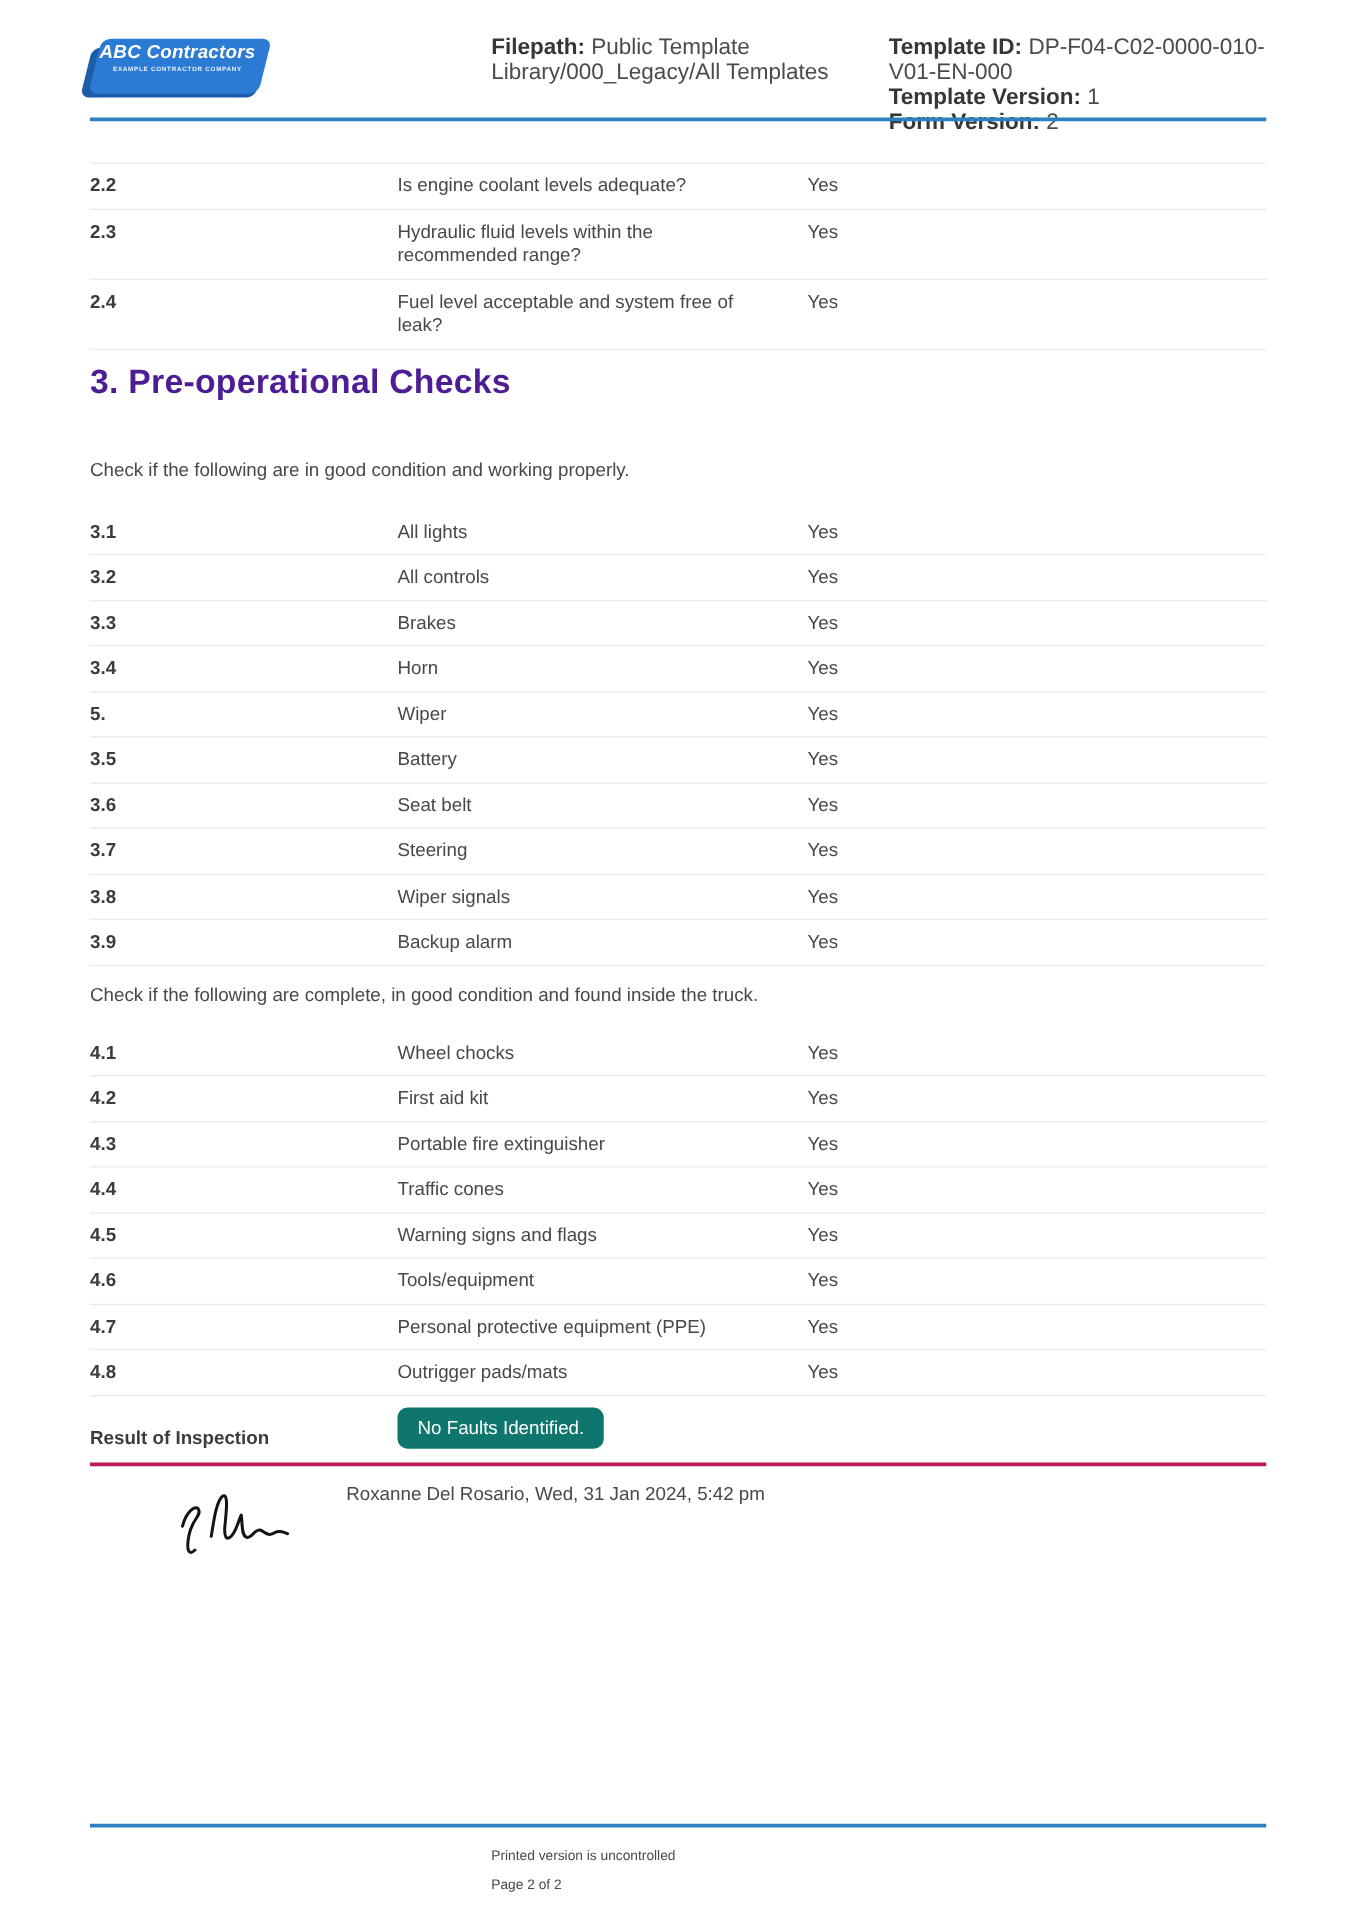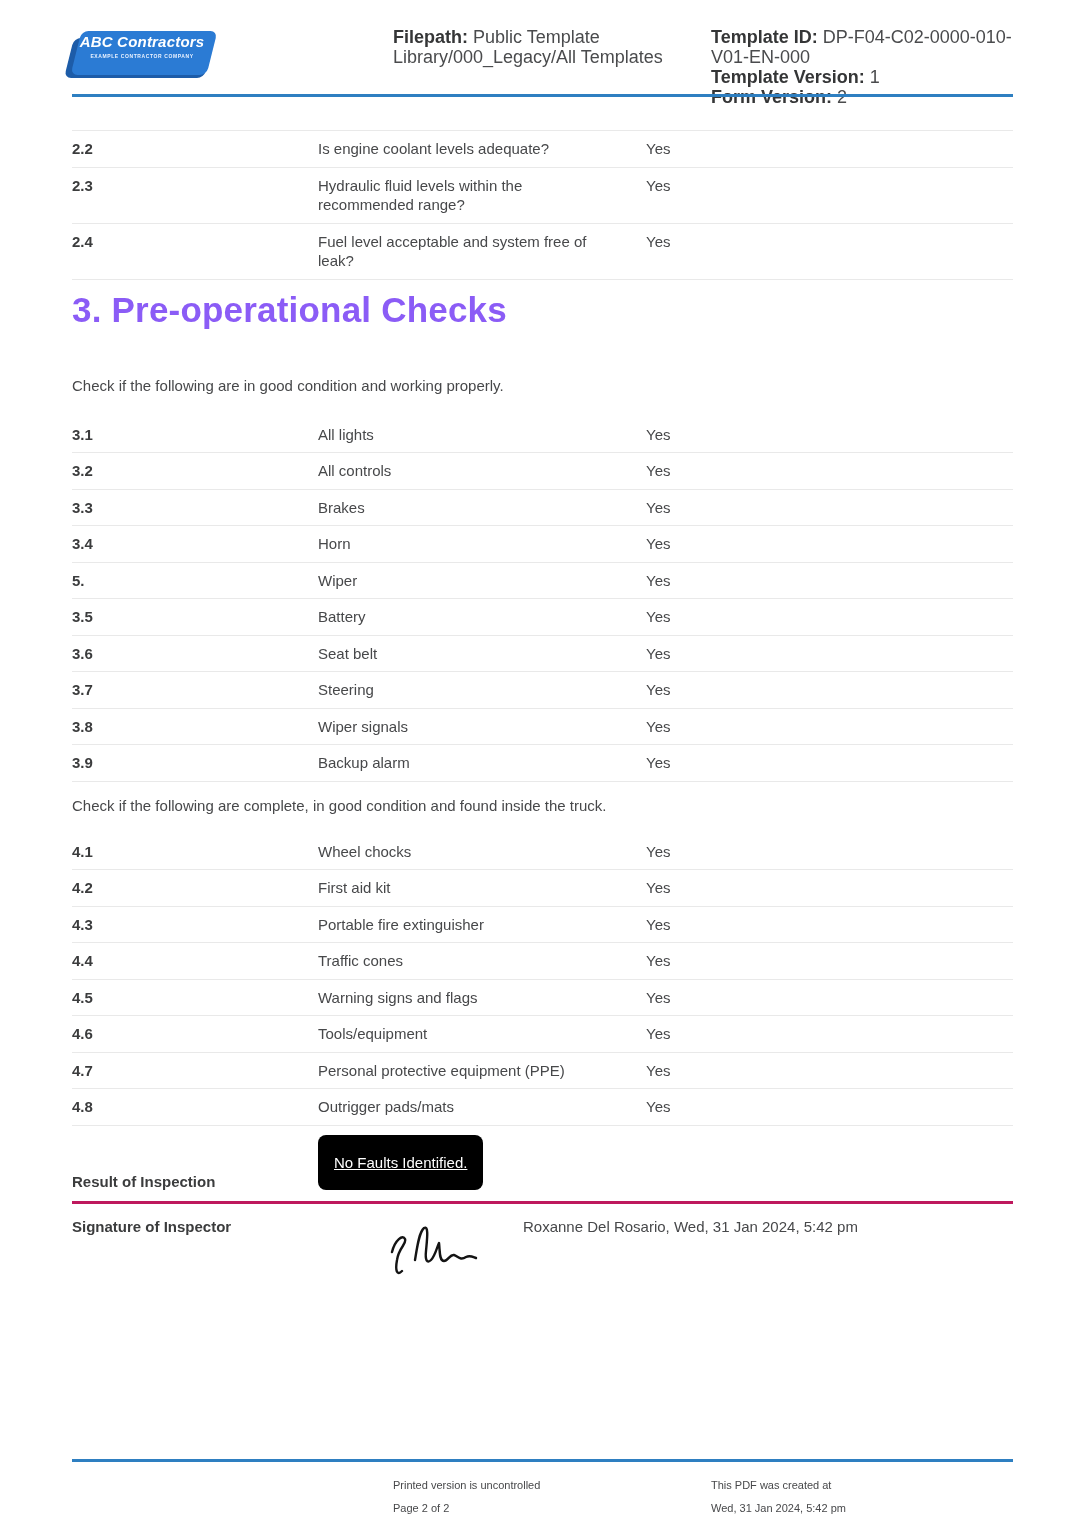--- a/index.html
+++ b/index.html
@@ -54,39 +54,39 @@
   .crow {
     display: flex; align-items: flex-start;
     padding: 8px 0; border-bottom: 1px solid #e9e9e9;
     font-size: 15px; line-height: 19.5px;
   }
   .c-num  { width: 246px; font-weight: bold; color: #3b3c3d; }
   .c-item { width: 328px; padding-right: 34px; color: #47484a; }
   .c-ans  { flex: 1; color: #47484a; }
 
   .section-title {
-    font-size: 35px; font-weight: bold; color: #8b5cf6; letter-spacing: .2px;
+    font-size: 27px; font-weight: bold; color: #4c1d95; letter-spacing: .2px;
   }
   .st-3 { margin-top: 10px; }
   .st-4 { margin-top: 9px; }
   .section-desc { font-size: 15px; line-height: 19px; color: #47484a; }
   .sd-3 { margin-top: 46px; }
   .sd-4 { margin-top: 14px; }
   .t-3 { margin-top: 22px; }
   .t-4 { margin-top: 19px; }
 
   
   .result-row {
     display: flex; align-items: flex-end;
     padding: 9px 0 11px 0; border-bottom: 3px solid #be185d;
   }
   .result-label { width: 246px; font-weight: bold; color: #3b3c3d; font-size: 15px; padding-top: 4px; }
   .result-badge {
-    display: inline-block; background: #000000; color: #ffffff;
-    font-size: 15px; padding: 19px 16px; border-radius: 8px; text-decoration: underline;
+    display: inline-block; background: #0f766e; color: #ffffff;
+    font-size: 15px; padding: 8px 16px; border-radius: 8px;
   }
 
   
   .sig-row { display: flex; padding-top: 14px; }
   .sig-label { width: 246px; font-weight: bold; color: #3b3c3d; font-size: 15px; }
   .sig-area { position: relative; flex: 1; height: 90px; }
   .sig-svg { position: absolute; left: 64px; top: 2px; }
   .sig-value { position: absolute; left: 205px; top: 0; font-size: 15px; color: #47484a; white-space: nowrap; }
 
   
@@ -253,40 +253,35 @@
     </div>
 
     <div class="result-row">
       <div class="result-label">Result of Inspection</div>
       <div>
         <span class="result-badge">No Faults Identified.</span>
       </div>
     </div>
 
     <div class="sig-row">
-      <div class="sig-label">Signature of Inspector</div>
       <div class="sig-area">
         <svg class="sig-svg" width="100" height="64" viewBox="0 0 100 64">
           <g fill="none" stroke="#141414" stroke-width="2.4" stroke-linecap="round" stroke-linejoin="round">
             <path d="M10,32 C13,20 21,14 23,19 C25,24 17,27 15,40 C13,51 15,56 20,51"></path>
             <path d="M33,40 C35,28 37,12 42,8 C47,5 45,20 44,31 C43,40 45,44 49,40 C53,36 55,27 57,23 C58,30 57,41 62,41 C66,41 68,34 72,35 C76,36 78,41 84,37 C88,35 91,37 94,38"></path>
           </g>
         </svg>
         <span class="sig-value">Roxanne Del Rosario, Wed, 31 Jan 2024, 5:42 pm</span>
       </div>
     </div>
 
   </div>
 
   <div class="footer">
     <div class="footer-cols">
       <div class="f-col f-left">
         <div>Printed version is uncontrolled</div>
         <div>Page 2 of 2</div>
       </div>
-      <div class="f-col">
-        <div>This PDF was created at</div>
-        <div>Wed, 31 Jan 2024, 5:42 pm</div>
-      </div>
     </div>
   </div>
 
 </div>
 
 </body></html>

